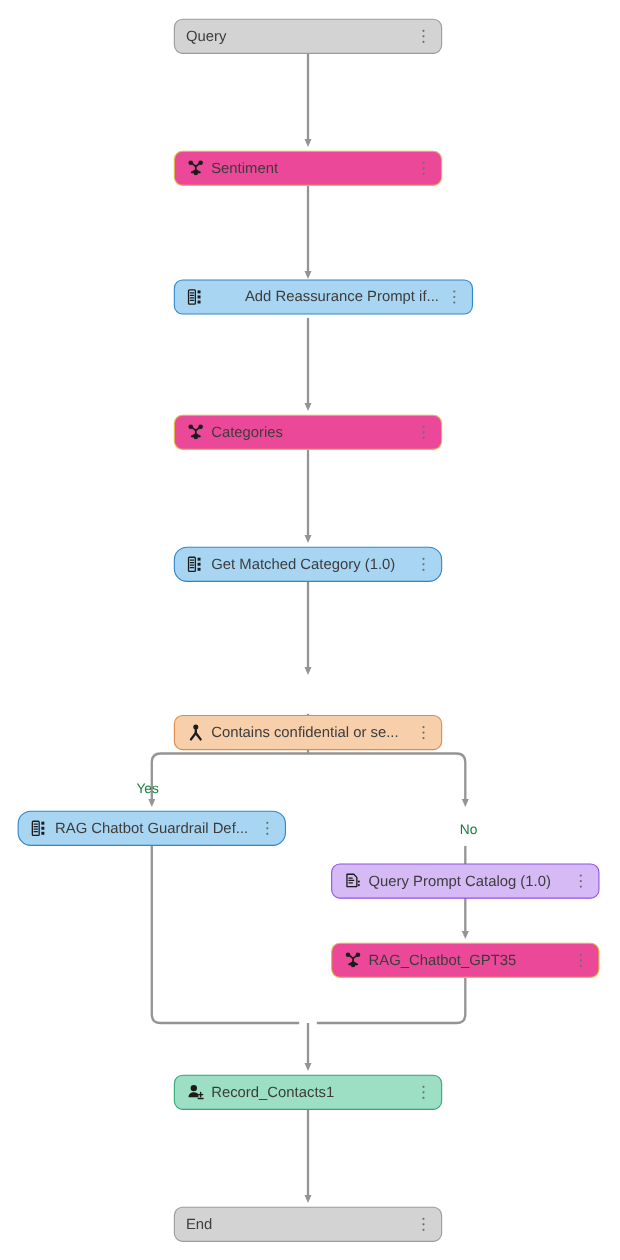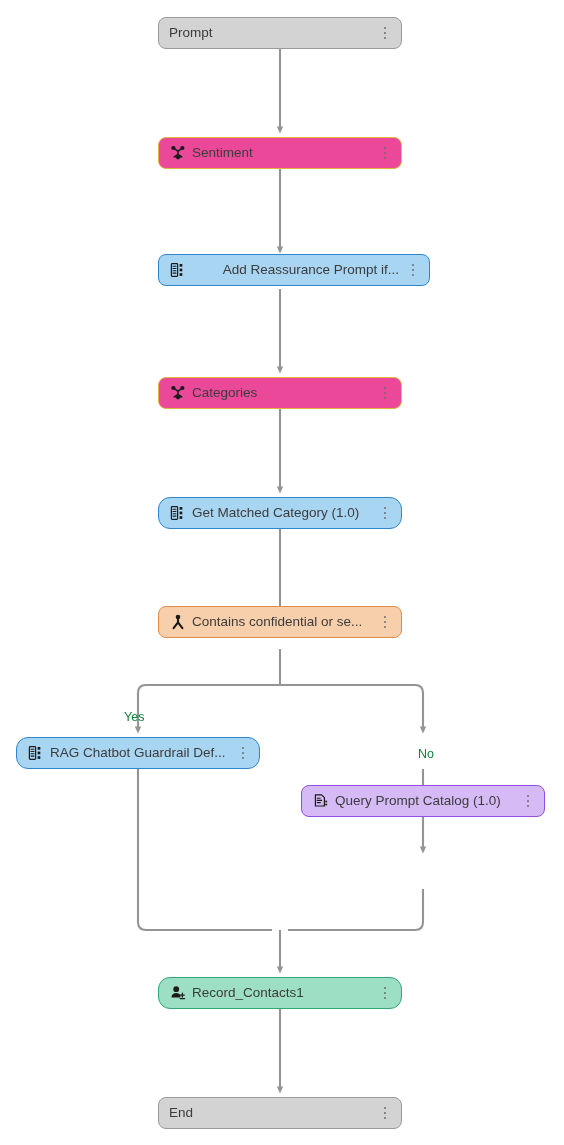--- a/index.html
+++ b/index.html
@@ -72,21 +72,21 @@
     height: 2.6px;
     border-radius: 50%;
     background: #6d6d6d;
   }
   
   .n-grey   { background: #d3d3d3; border-color: #9a9a9a; }
   .n-yellow { background: #ec4899; border-color: #e0b93c; }
   .n-blue   { background: #a8d5f2; border-color: #2f86d0; }
   .n-orange { background: #f8cfab; border-color: #e08a45; }
   .n-purple { background: #d5baf5; border-color: #9350e0; }
-  .n-green  { background: #9ddfc4; border-color: #2fa877; border-radius: 12px; }
+  .n-green  { background: #9ddfc4; border-color: #2fa877; }
 
   .branch-label {
     position: absolute;
     font-size: 12.5px;
     color: #15803d;
     white-space: nowrap;
   }
 </style>
 </head>
 <body>
@@ -123,21 +123,21 @@
 
       <path d="M423,889 L423,922 Q423,930 415,930 L288,930"></path>
 
       <path d="M280,930 L280,970" marker-end="url(#arrow)"></path>
 
       <path d="M280,1009 L280,1090" marker-end="url(#arrow)"></path>
     </g>
   </svg>
 
   <div class="node n-grey" style="left:158px; top:17px; width:244px;">
-    <span class="label">Prompt</span>
+    <span class="label">Query</span>
     <span class="kebab">
         <i></i>
         <i></i>
         <i></i>
       </span>
   </div>
 
   <div class="node n-yellow" style="left:158px; top:137px; width:244px;">
     <span class="icon">
       <svg viewBox="0 0 16 16" width="16" height="16">
@@ -207,21 +207,21 @@
       </svg>
     </span>
     <span class="label">Get Matched Category (1.0)</span>
     <span class="kebab">
         <i></i>
         <i></i>
         <i></i>
       </span>
   </div>
 
-  <div class="node n-orange" style="left:158px; top:606px; width:244px;">
+  <div class="node n-orange" style="left:158px; top:650px; width:244px;">
     <span class="icon">
       <svg viewBox="0 0 16 16" width="16" height="16">
         <circle cx="8" cy="3.0" r="2.3" fill="#1b1b1b"></circle>
         <path d="M8,5.6 L8,8.4 L3.6,14.2" stroke="#1b1b1b" stroke-width="2.1" fill="none" stroke-linecap="round" stroke-linejoin="round"></path>
         <path d="M8,8.4 L12.4,14.2" stroke="#1b1b1b" stroke-width="2.1" fill="none" stroke-linecap="round"></path>
       </svg>
     </span>
     <span class="label">Contains confidential or se...</span>
     <span class="kebab">
         <i></i>
@@ -261,20 +261,39 @@
       </svg>
     </span>
     <span class="label">Query Prompt Catalog (1.0)</span>
     <span class="kebab">
         <i></i>
         <i></i>
         <i></i>
       </span>
   </div>
 
+  <div class="node n-yellow" style="left:301px; top:857px; width:244px;">
+    <span class="icon">
+      <svg viewBox="0 0 16 16" width="16" height="16">
+        <path d="M4.2,3.3 L8,6.3 L11.8,3.3" stroke="#1b1b1b" stroke-width="1.5" fill="none" stroke-linecap="round"></path>
+        <path d="M8,6.3 L8,9.4" stroke="#1b1b1b" stroke-width="1.5" fill="none" stroke-linecap="round"></path>
+        <path d="M4.2,11.8 L11.8,11.8" stroke="#1b1b1b" stroke-width="1.5" fill="none" stroke-linecap="round"></path>
+        <path d="M4.2,11.8 L8,9.4 L11.8,11.8" stroke="#1b1b1b" stroke-width="1.5" fill="none" stroke-linejoin="round"></path>
+        <circle cx="3.4" cy="3.0" r="2.1" fill="#1b1b1b"></circle>
+        <circle cx="12.4" cy="3.0" r="2.1" fill="#1b1b1b"></circle>
+        <circle cx="8" cy="12.3" r="2.1" fill="#1b1b1b"></circle>
+      </svg>
+    </span>
+    <span class="label">RAG_Chatbot_GPT35</span>
+    <span class="kebab">
+        <i></i>
+        <i></i>
+        <i></i>
+      </span>
+  </div>
 
   <div class="node n-green" style="left:158px; top:977px; width:244px;">
     <span class="icon">
       <svg viewBox="0 0 16 16" width="16" height="16">
         <circle cx="6.2" cy="4.2" r="2.9" fill="#1b1b1b"></circle>
         <path d="M1.4,12.6 C1.4,9.5 3.6,8.0 6.2,8.0 C8.0,8.0 9.6,8.7 10.4,10.2 L10.4,12.6 Z" fill="#1b1b1b"></path>
         <path d="M12.4,8.2 V12.0 M10.5,10.1 H14.3" stroke="#1b1b1b" stroke-width="1.3" stroke-linecap="round"></path>
         <path d="M10.2,13.6 H14.6" stroke="#1b1b1b" stroke-width="1.3" stroke-linecap="round"></path>
       </svg>
     </span>

